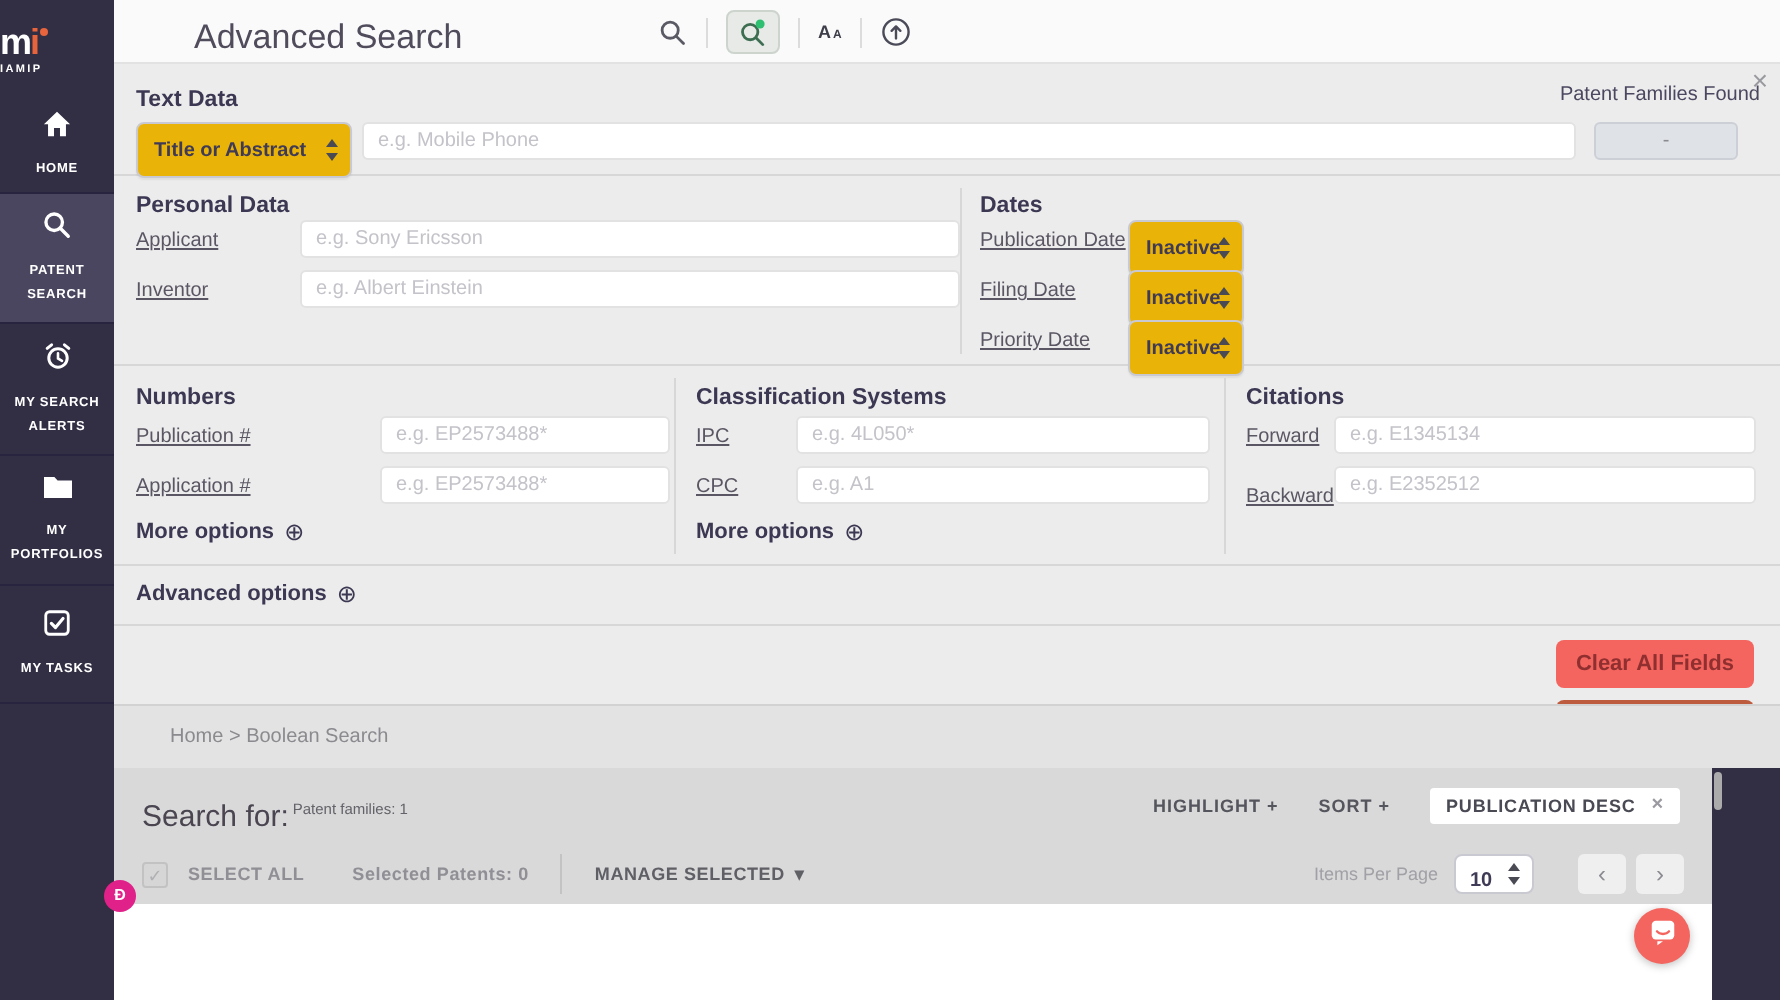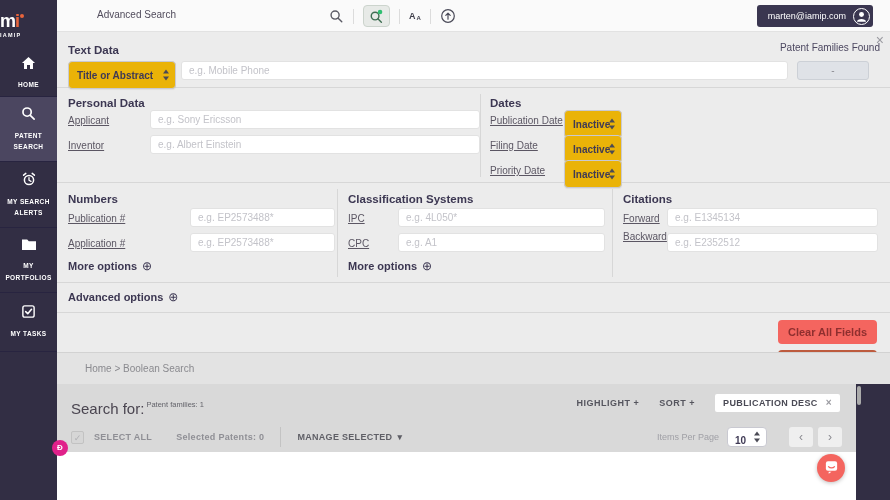--- a/index.html
+++ b/index.html
@@ -15,21 +15,21 @@
   .logo-text{font-size:18px;font-weight:bold;color:#fff;line-height:1;letter-spacing:-1px;}
   .logo-i{color:#e8643c;}
   .logo-dot{display:inline-block;width:4px;height:4px;background:#e8643c;border-radius:50%;margin-left:1px;margin-bottom:9px;}
   .brand-name{font-size:5.5px;font-weight:bold;color:#fff;letter-spacing:1.2px;margin-top:2px;}
   .nav-item{display:flex;flex-direction:column;align-items:center;justify-content:center;gap:5px;
     border-bottom:1px solid #282440;cursor:pointer;}
   .nav-item.active{background:#4b4660;}
   .nav-label{width:52px;text-align:center;font-size:6.5px;font-weight:bold;letter-spacing:.4px;line-height:1.7;color:#fff;}
   
   .topbar{position:absolute;left:57px;top:0;width:833px;height:32px;background:#fafafa;border-bottom:1px solid #e2e2e2;z-index:3;}
-  .tb-title{position:absolute;left:40px;top:9px;font-size:10px;color:#514c5c;}
+  .tb-title{position:absolute;left:40px;top:9px;font-size:17px;color:#514c5c;}
   .tb-icons{position:absolute;left:272px;top:0;height:32px;display:flex;align-items:center;gap:9px;}
   .tb-div{width:1px;height:15px;background:#dcdcdc;}
   .tb-ic{display:flex;align-items:center;justify-content:center;cursor:pointer;}
   .tb-btn-active{width:27px;height:22px;background:#e7eae7;border:1px solid #ccd4cd;border-radius:4px;}
   .tb-aa{display:flex;align-items:flex-end;color:#3e3e4a;font-weight:bold;gap:1px;}
   .tb-aa .a-lg{font-size:9px;line-height:1;}
   .tb-aa .a-sm{font-size:6px;line-height:1;}
   .user-btn{position:absolute;right:17px;top:5px;height:22px;background:#3a3650;border-radius:3px;
     display:flex;align-items:center;gap:7px;padding:0 3px 0 11px;cursor:pointer;}
   .user-email{color:#fff;font-size:9px;}
@@ -190,29 +190,20 @@
       </span>
       <span class="tb-div"></span>
       <span class="tb-ic">
         <svg width="16" height="16" viewBox="0 0 16 16">
             <circle cx="8" cy="8" r="6.3" fill="none" stroke="#4a4a58" stroke-width="1.2"></circle>
             <path d="M8 11.2 V5.4 M5.8 7.4 L8 5.2 L10.2 7.4" fill="none" stroke="#4a4a58" stroke-width="1.2" stroke-linecap="round" stroke-linejoin="round"></path>
           </svg>
       </span>
     </div>
 
-    <div class="user-btn">
-      <span class="user-email">marten@iamip.com</span>
-      <span class="avatar">
-        <svg width="15" height="15" viewBox="0 0 16 16">
-            <circle cx="8" cy="5.8" r="2.6" fill="#ffffff"></circle>
-            <path d="M3.2 13.5 C3.2 9.8 12.8 9.8 12.8 13.5 Z" fill="#ffffff"></path>
-          </svg>
-      </span>
-    </div>
   </header>
 
   <div class="content">
 
     <section class="fsec sec-text">
       <span class="form-close">×</span>
       <div class="fhead" style="left:11px;top:12px;">Text Data</div>
       <div class="fake-select" style="left:11px;top:29px;width:108px;">
         <span>Title or Abstract</span>
         <span class="stepper"></span>
@@ -269,21 +260,21 @@
       <div class="flabel" style="left:291px;top:55px;">CPC</div>
       <input class="inp" style="left: 341px; top: 50px; width: 207px;" placeholder="e.g. A1">
       <div class="more" style="left:291px;top:77px;">
         <span>More options</span>
         <span class="plus-glyph">⊕</span>
       </div>
 
       <div class="fhead" style="left:566px;top:10px;">Citations</div>
       <div class="flabel" style="left:566px;top:30px;">Forward</div>
       <input class="inp" style="left: 610px; top: 25px; width: 211px;" placeholder="e.g. E1345134">
-      <div class="flabel" style="left:566px;top:48px;">Backward</div>
+      <div class="flabel" style="left:566px;top:60px;">Backward</div>
       <input class="inp" style="left: 610px; top: 50px; width: 211px;" placeholder="e.g. E2352512">
     </section>
 
     <section class="fsec sec-adv">
       <div class="more" style="left:11px;top:8px;">
         <span>Advanced options</span>
         <span class="plus-glyph">⊕</span>
       </div>
     </section>
 

